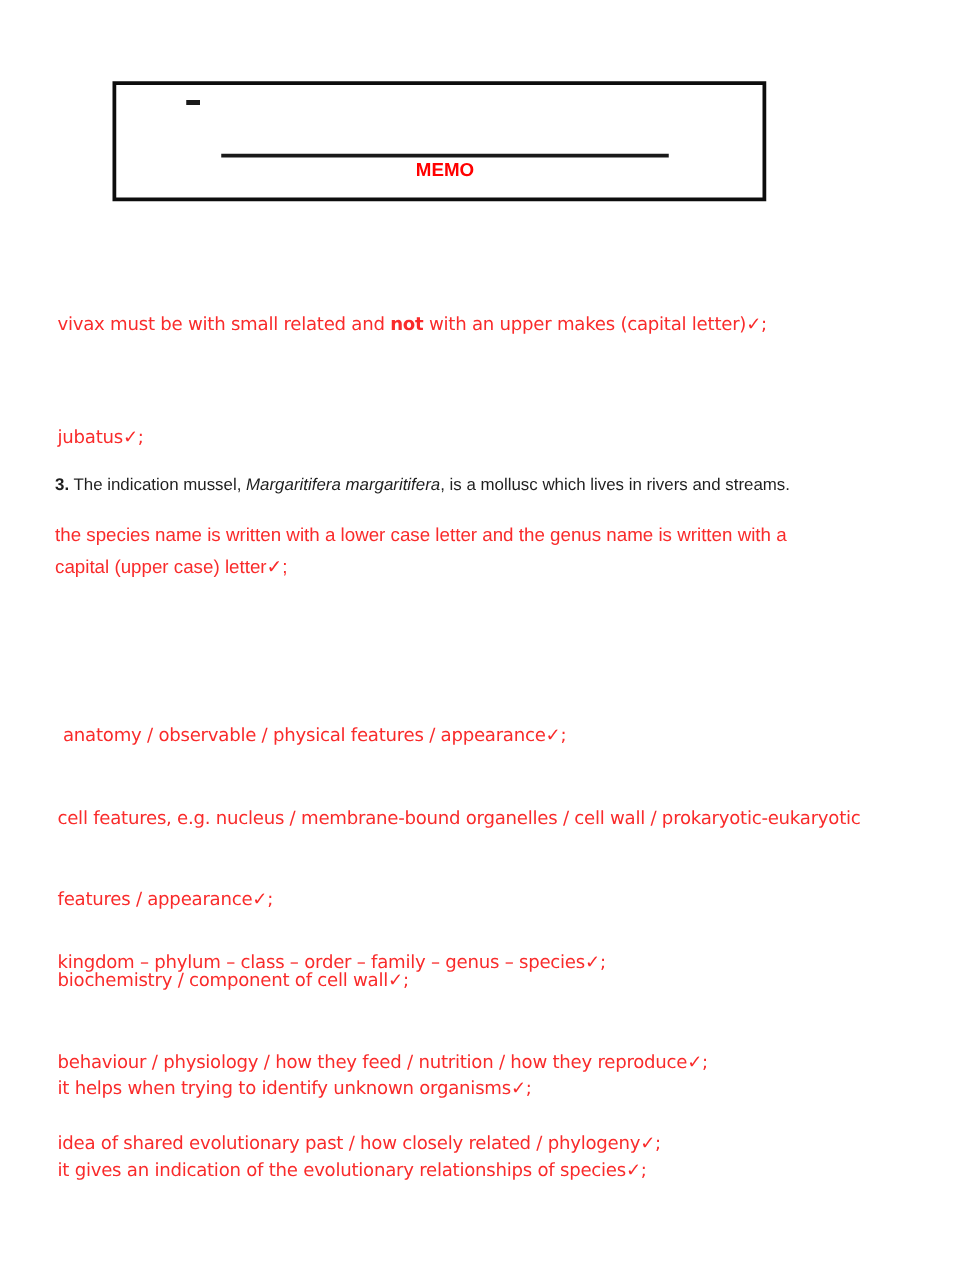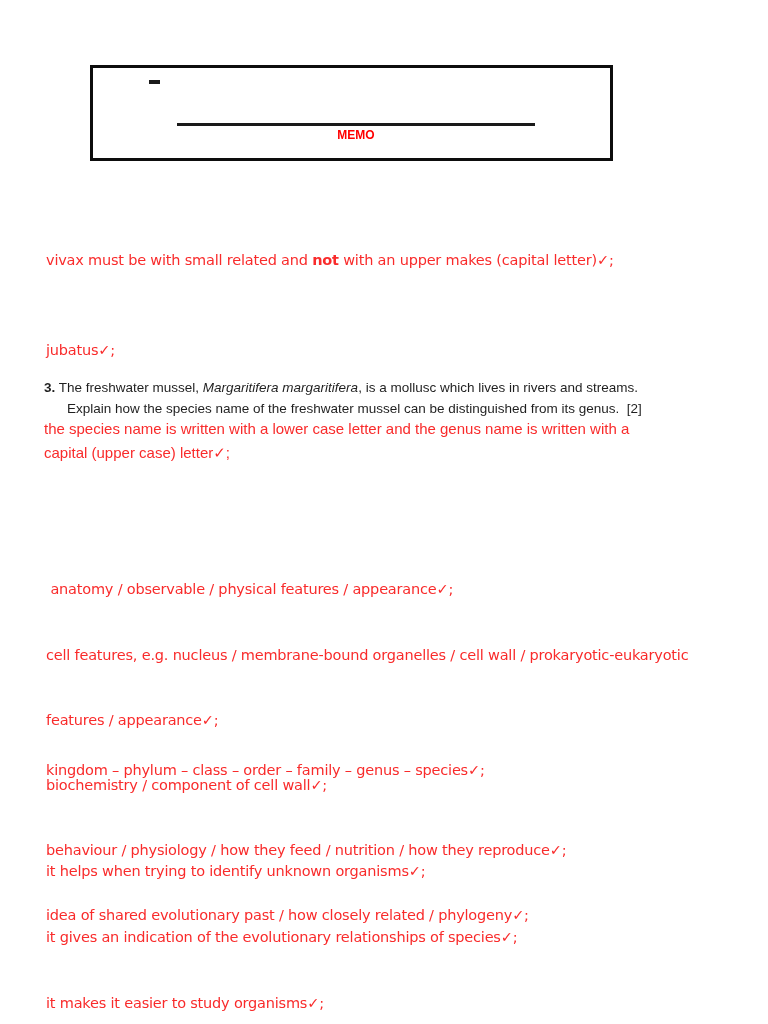--- a/index.html
+++ b/index.html
@@ -28,21 +28,21 @@
     width:11px;height:4px;background:#1a1a1a;
   }
   .title-rule{
     position:absolute;left:84px;top:55px;
     width:358px;height:2.5px;background:#1a1a1a;
   }
   .memo-title{
     position:absolute;left:84px;top:60px;width:358px;
     text-align:center;
     font-family:"Liberation Sans",sans-serif;
-    font-weight:bold;font-size:12px;
+    font-weight:bold;font-size:15px;
     color:var(--memo-red);
   }
   
   .ink{
     position:absolute;left:46px;
     color:var(--ink-red);
     font-family:"DejaVu Sans",sans-serif;
     font-size:14.5px;
     letter-spacing:-0.2px;
     white-space:pre;
@@ -77,39 +77,37 @@
   <div class="memo-box">
     <div class="dash-mark"></div>
     <div class="title-rule"></div>
     <div class="memo-title">MEMO</div>
   </div>
 
   <div class="ink" style="top:252px;"><span>vivax must be with small related and </span><b>not</b><span> with an upper makes (capital letter)✓;</span></div>
 
   <div class="ink" style="top:342px;">jubatus✓;</div>
 
-  <div class="question" style="top:380px;"><span class="qnum">3.</span><span> The freshwater mussel, </span><span class="species">Margaritifera margaritifera</span><span>, is a mollusc which lives in rivers and streams.</span></div>
-  <div class="question" style="top:401px;left:67px;">Explain how the species name of the freshwater mussel can be distinguished from its genus.  [2]</div>
+  <div class="question" style="top:380px;"><span class="qnum">3.</span><span> The indication mussel, </span><span class="species">Margaritifera margaritifera</span><span>, is a mollusc which lives in rivers and streams.</span></div>
 
   <div class="red-print" style="top:420px;">the species name is written with a lower case letter and the genus name is written with a</div>
   <div class="red-print" style="top:444px;">capital (upper case) letter✓;</div>
 
   <div class="ink ink-block" style="top:536px;">
     <div> anatomy / observable / physical features / appearance✓;</div>
     <div>cell features, e.g. nucleus / membrane-bound organelles / cell wall / prokaryotic-eukaryotic</div>
     <div>features / appearance✓;</div>
     <div>biochemistry / component of cell wall✓;</div>
     <div>behaviour / physiology / how they feed / nutrition / how they reproduce✓;</div>
     <div>idea of shared evolutionary past / how closely related / phylogeny✓;</div>
   </div>
 
   <div class="ink" style="top:746px;margin-top:16px;">kingdom – phylum – class – order – family – genus – species✓;</div>
 
   <div class="ink ink-block" style="top:816px;line-height:22px;">
     <div>it helps when trying to identify unknown organisms✓;</div>
     <div>it gives an indication of the evolutionary relationships of species✓;</div>
-    <div>it makes it easier to study organisms✓;</div>
     
     
     
   </div>
 
 </div>
 
 </body></html>

